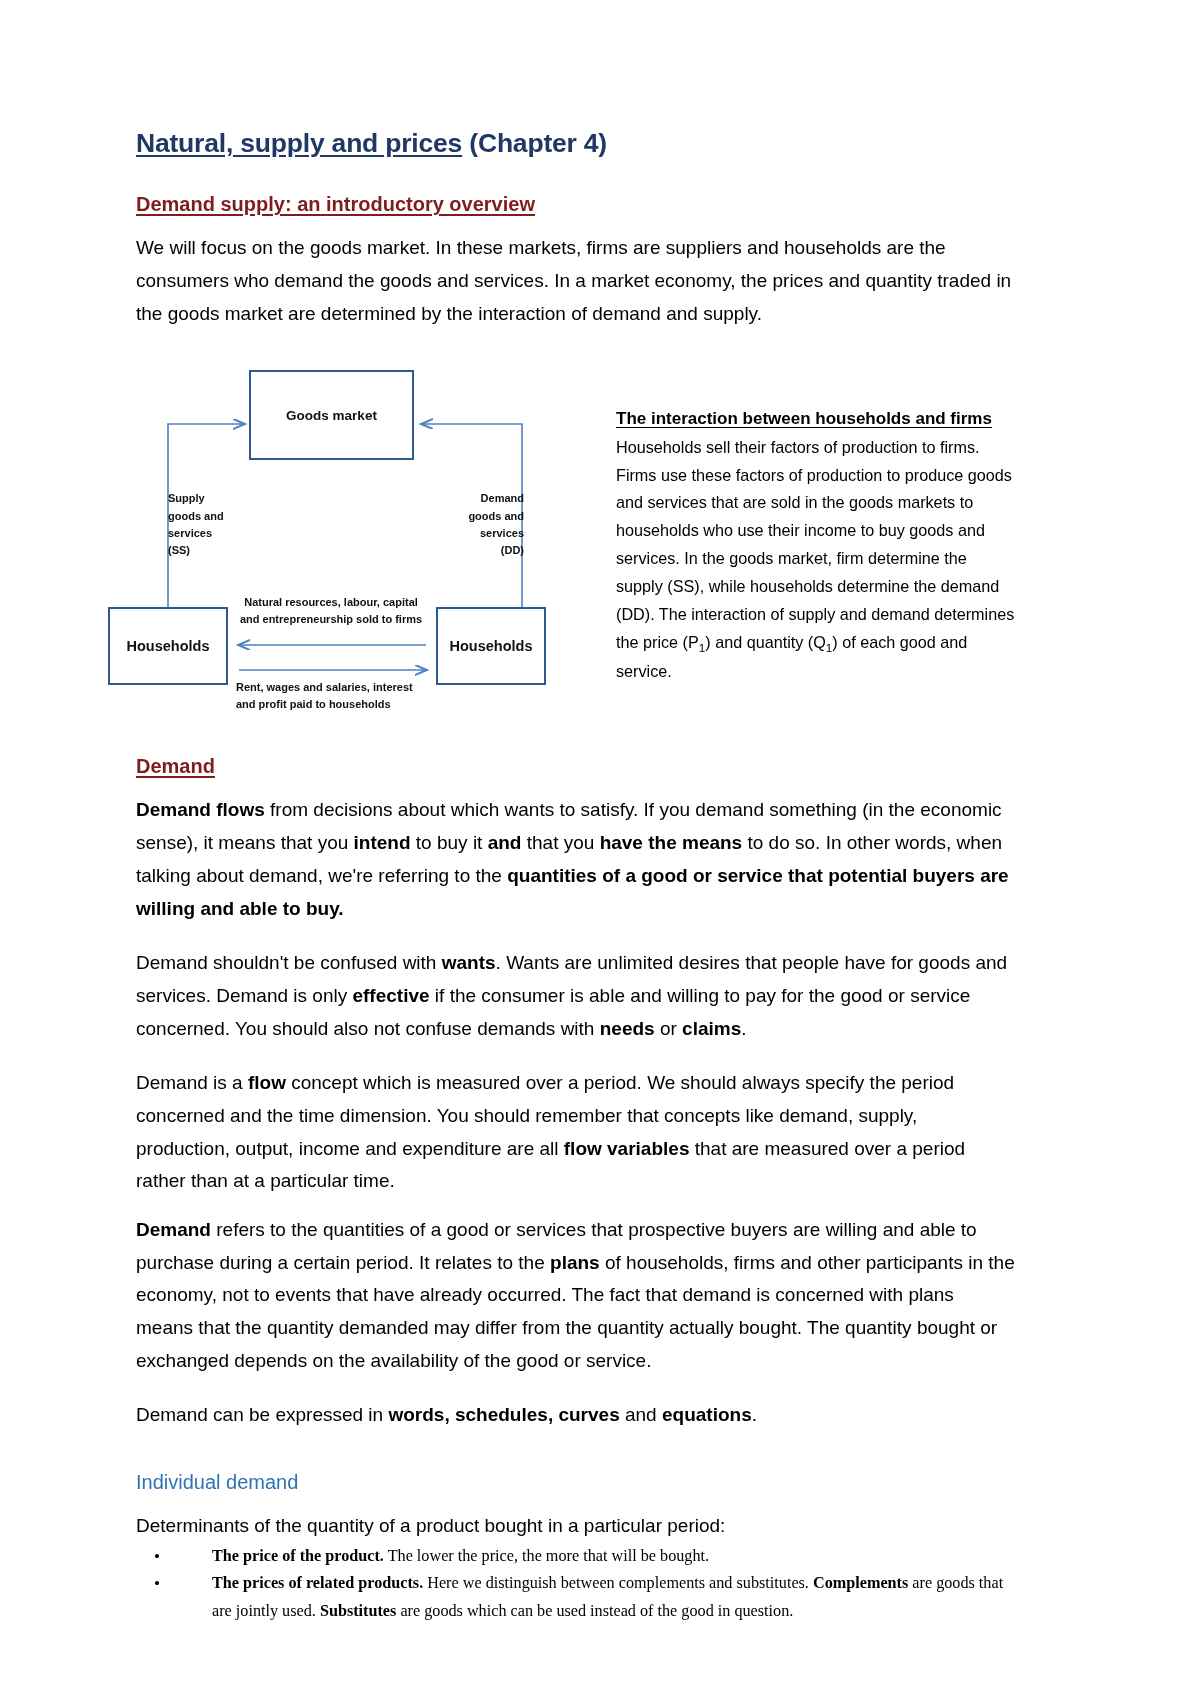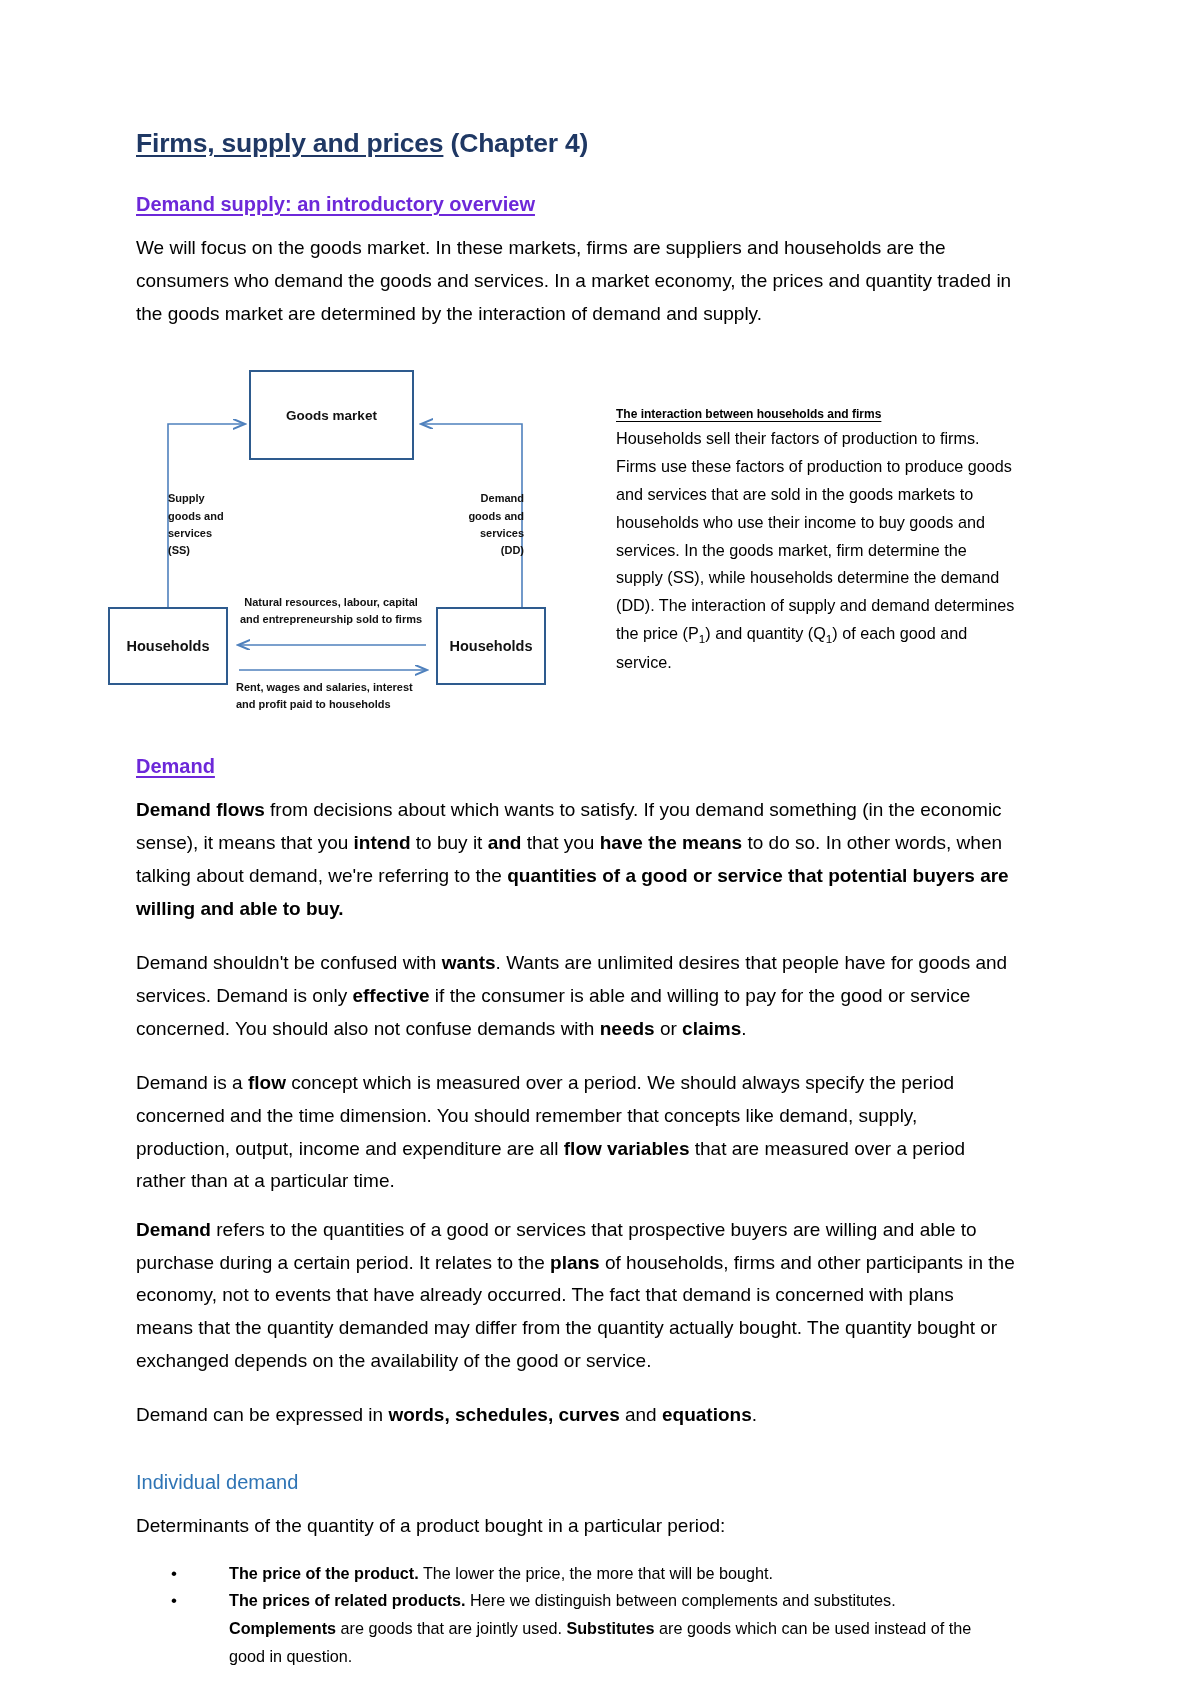--- a/index.html
+++ b/index.html
@@ -32,21 +32,21 @@
     letter-spacing: -0.2px;
     line-height: 1.15;
   }
   h1.doc-title .und {
     text-decoration: underline;
     text-underline-offset: 3px;
   }
   h2.head-blue-und {
     font-size: 20px;
     font-weight: bold;
-    color: #6d28d9;
+    color: #7f1d1d;
     text-decoration: underline;
     text-underline-offset: 3px;
     margin: 0 0 6px 0;
     line-height: 1.2;
   }
   h2.head-blue {
     font-size: 20px;
     font-weight: normal;
     color: #2E74B5;
     margin: 0 0 2px 0;
@@ -109,38 +109,39 @@
   .lbl-rent { left: 130px; top: 317px; width: 190px; text-align: left; line-height: 1.5; }
   .fig-svg { position: absolute; left: 0; top: 0; }
 
   .sidenote {
     position: absolute;
     left: 480px;
     top: 42px;
     width: 400px;
   }
   .sidenote h3 {
-    font-size: 12px;
+    font-size: 17px;
     font-weight: bold;
     margin: 0 0 0 0;
     text-decoration: underline;
     text-underline-offset: 3px;
     line-height: 1.72;
   }
   .sidenote p {
     font-size: 16.2px;
     line-height: 1.72;
     margin: 0;
   }
   sub { font-size: 0.72em; }
 
   ul.bullets {
-    margin: 17px;
+    margin: 0;
     padding-left: 18px;
     list-style: none;
+    font-family: Liberation Serif, serif;
   }
   ul.bullets li {
     position: relative;
     font-size: 16.2px;
     line-height: 1.72;
     padding-left: 58px;
     margin: 0;
   }
   ul.bullets li::before {
     content: "\2022";
@@ -150,21 +151,21 @@
     font-size: 17px;
   }
   b, strong { font-weight: bold; }
 </style>
 </head>
 <body>
 
 <div class="page">
   <div class="content">
 
-    <h1 class="doc-title"><span class="und">Firms, supply and prices</span><span> (Chapter 4)</span></h1>
+    <h1 class="doc-title"><span class="und">Natural, supply and prices</span><span> (Chapter 4)</span></h1>
 
     <h2 class="head-blue-und">Demand supply: an introductory overview</h2>
     <p>We will focus on the goods market. In these markets, firms are suppliers and households are the consumers who demand the goods and services. In a market economy, the prices and quantity traded in the goods market are determined by the interaction of demand and supply.</p>
 
     <div class="fig-row">
 
       <div class="figure">
         <svg class="fig-svg" width="470" height="360" viewBox="0 0 470 360">
           <defs>
             <marker id="ahR" markerWidth="9" markerHeight="9" refX="7" refY="3.2" orient="auto">

